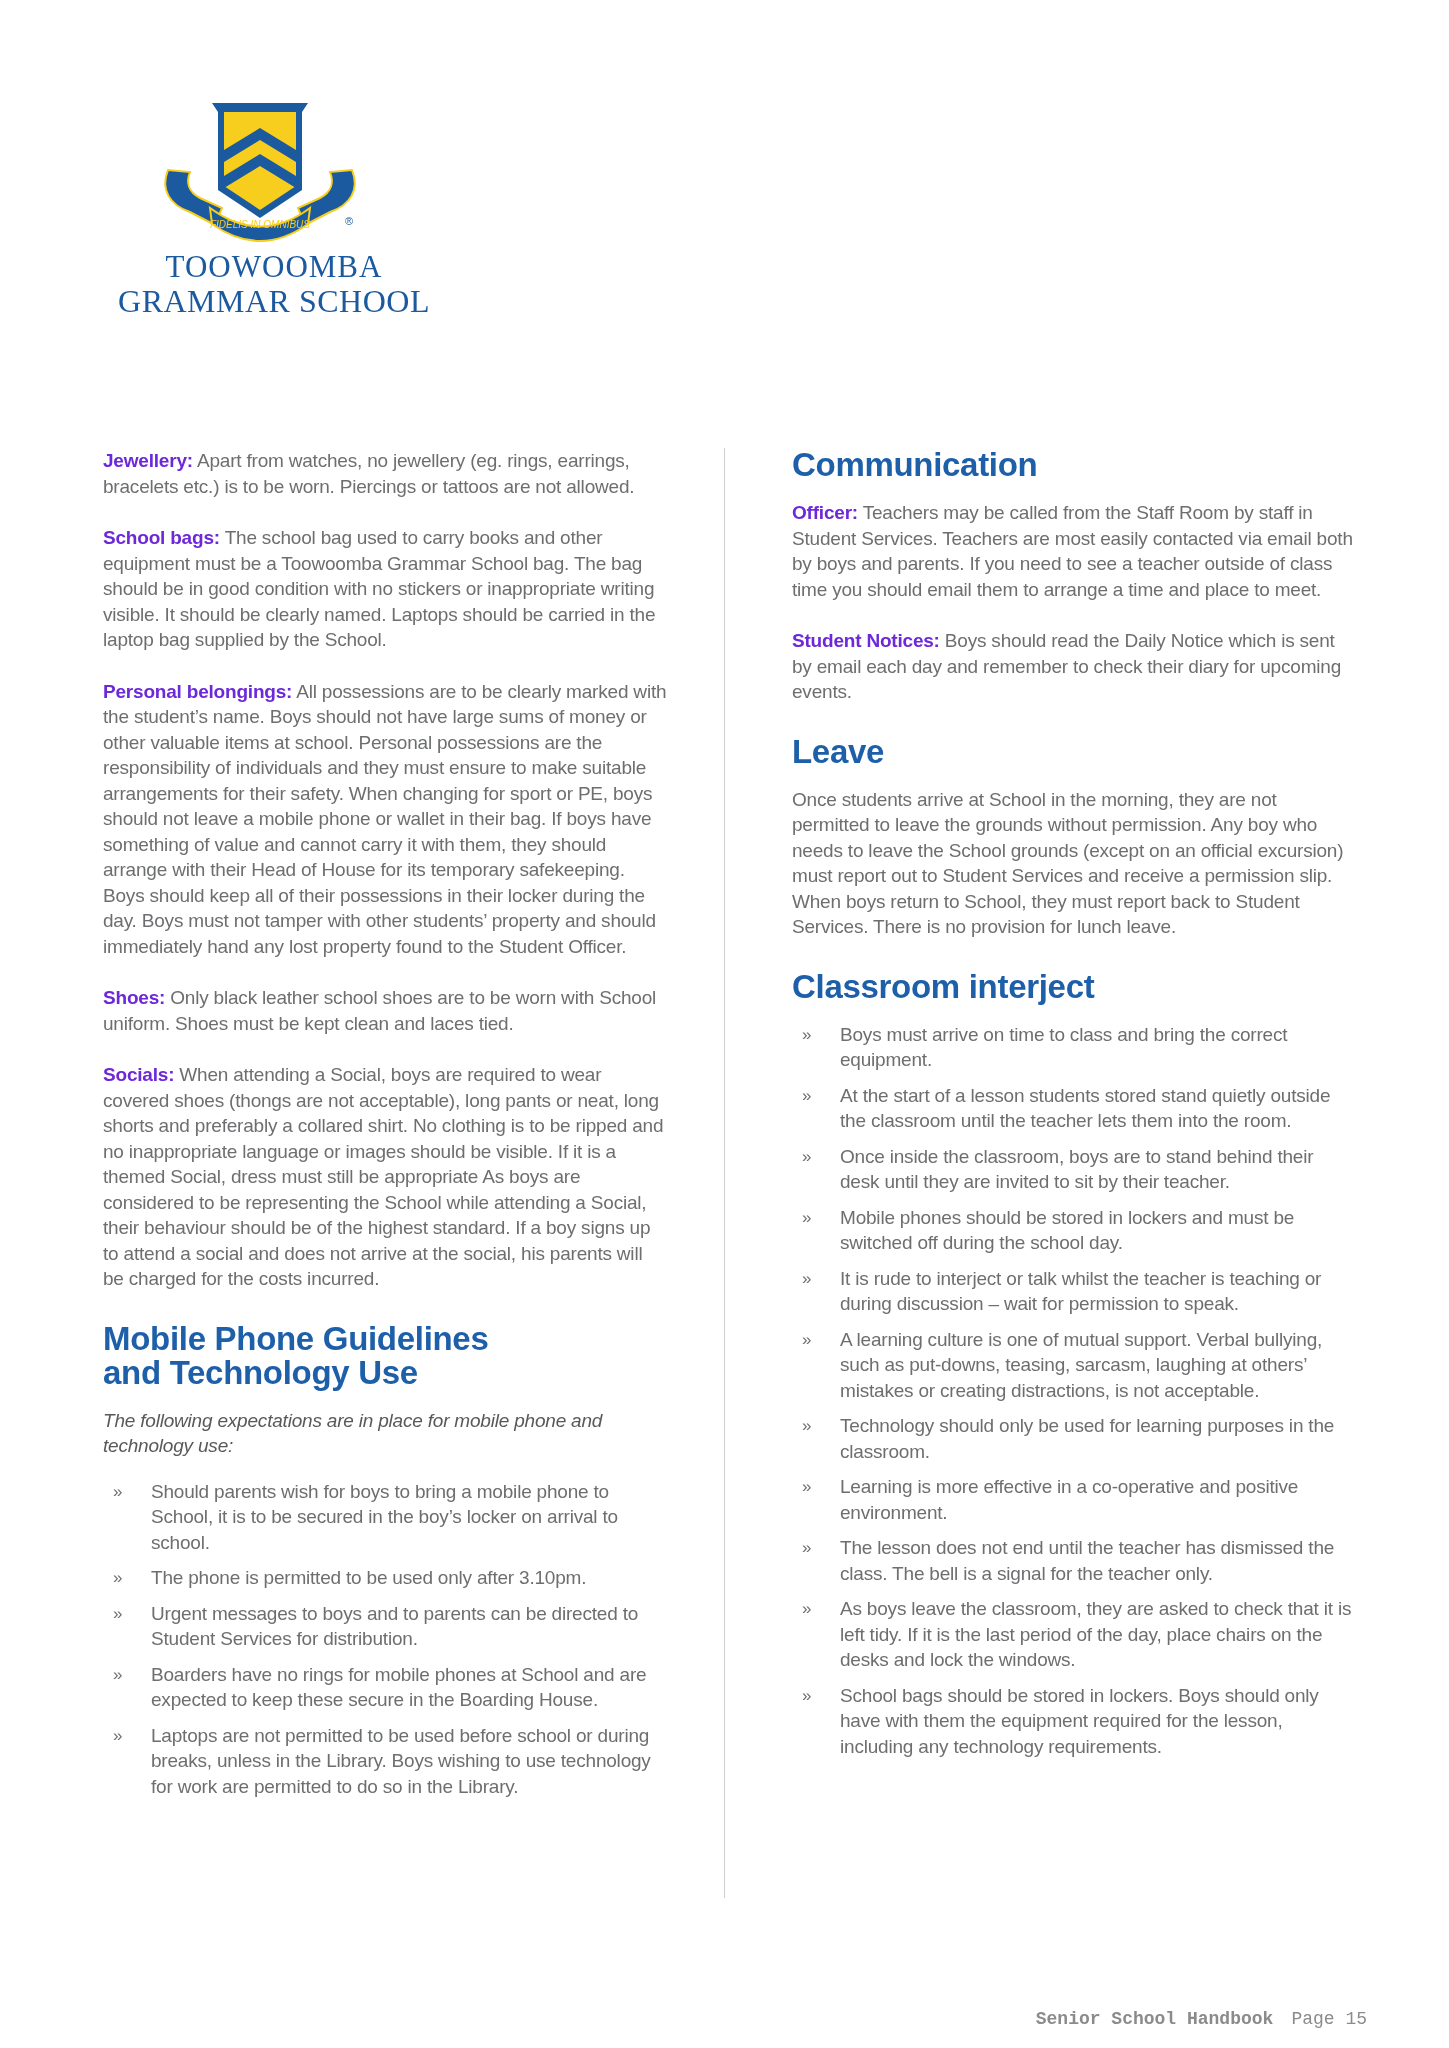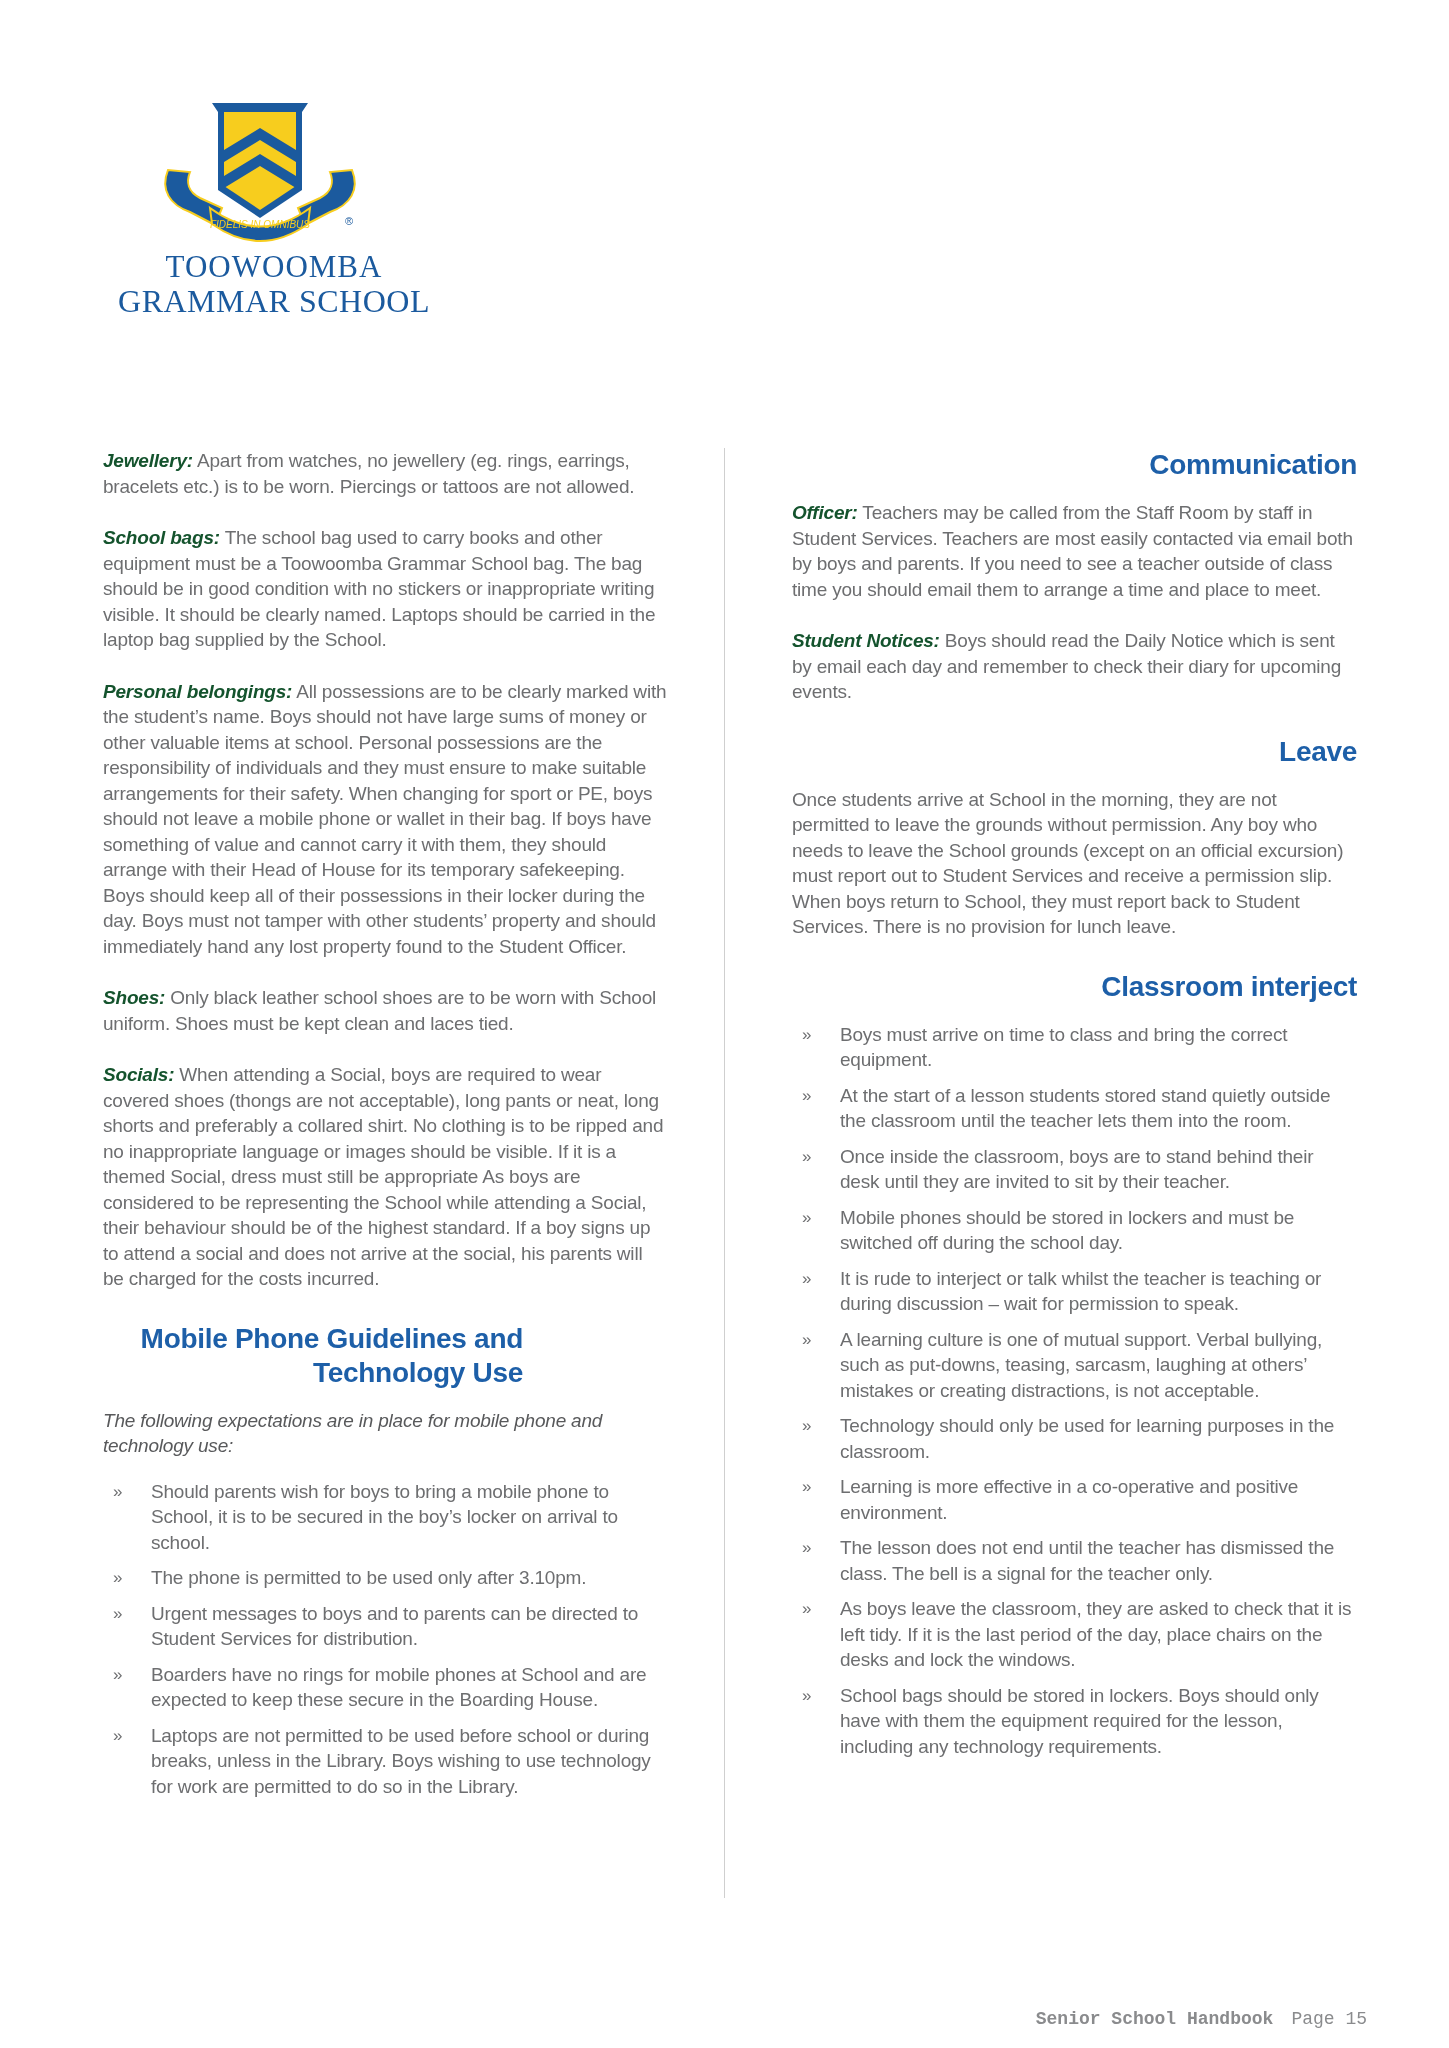--- a/index.html
+++ b/index.html
@@ -9,22 +9,22 @@
   .logo svg { position:absolute; left:60px; top:0; }
   .school-name { position:absolute; left:14px; top:150px; width:320px; text-align:center;
                  font-family:"Liberation Serif", serif; color:#1b5a9e; line-height:34px; }
   .school-name .l1 { font-size:31px; letter-spacing:1px; display:block; }
   .school-name .l2 { font-size:32px; letter-spacing:0.5px; display:block; }
   .col { position:absolute; top:448px; }
   .col-left { left:103px; width:565px; }
   .col-right { left:792px; width:565px; }
   .divider { position:absolute; left:724px; top:448px; width:1px; height:1450px; background:#cfcfcf; }
   p { margin:0 0 26px 0; font-size:19px; line-height:25.5px; letter-spacing:-0.2px; }
-  p b { color:#14532d; font-weight:bold;font-style:italic; }
-  h2 { color:#1d5fa8; font-size:28px; line-height:34px; margin:0 0 18px 0; font-weight:bold; letter-spacing:-0.3px;text-align:right; }
+  p b { color:#6d28d9; font-weight:bold; }
+  h2 { color:#1d5fa8; font-size:33px; line-height:34px; margin:0 0 18px 0; font-weight:bold; letter-spacing:-0.3px; }
   .intro { font-style:italic; color:#58595b; margin-bottom:20px; }
   ul { list-style:none; padding:0; margin:0; }
   li { position:relative; padding-left:48px; font-size:19px; line-height:25.5px;
        margin:0 0 10px 0; letter-spacing:-0.2px; }
   li .bullet { position:absolute; left:10px; top:0; color:#6d6e70; font-size:17px; }
   .footer { position:absolute; top:2009px; right:82px; font-size:18px; color:#8a8b8d;font-family:Liberation Mono, monospace; }
   .footer b { color:#8a8b8d; margin-right:18px; }
 </style>
 </head>
 <body>

